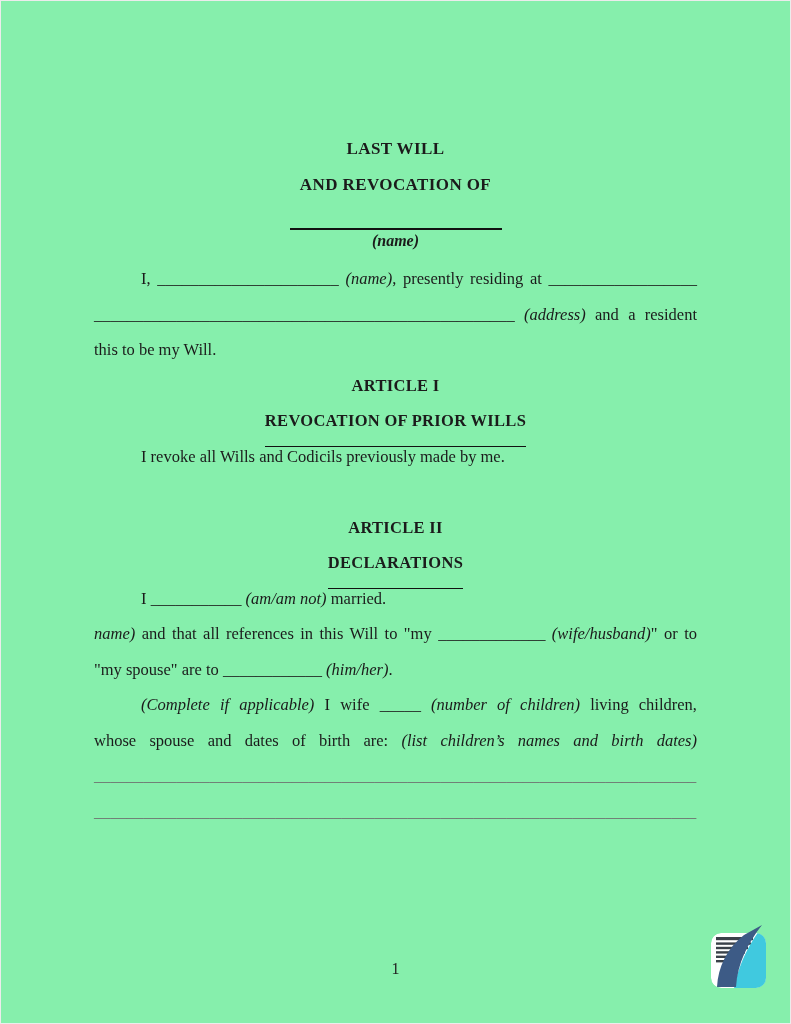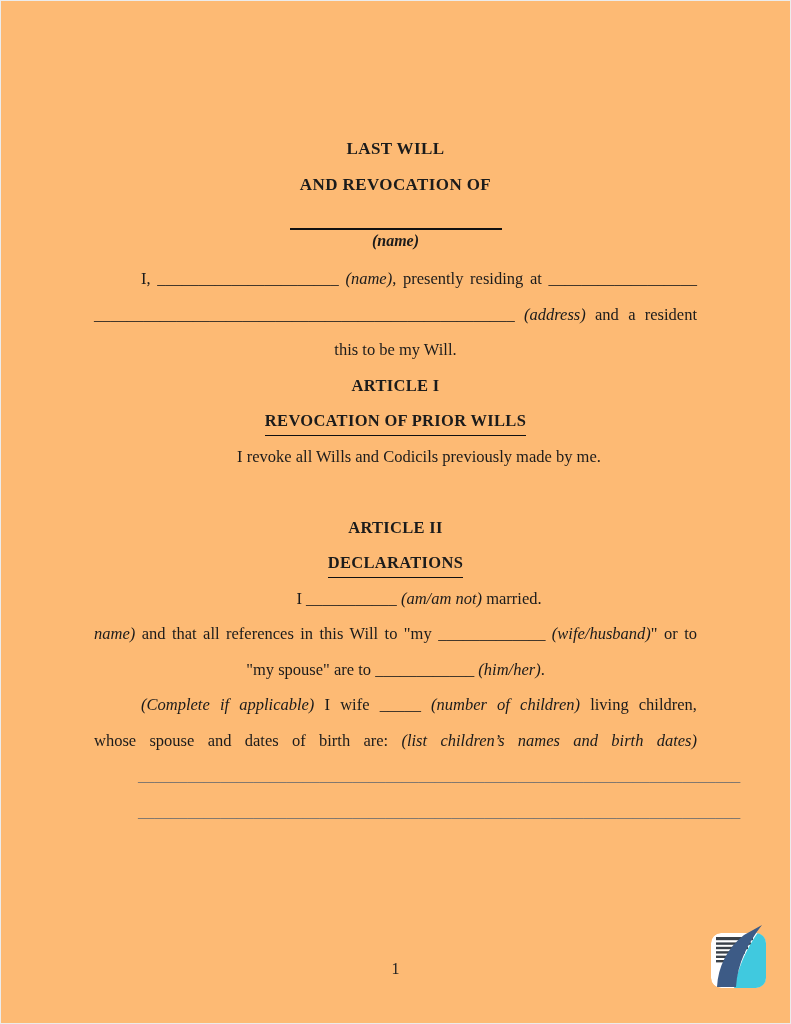--- a/index.html
+++ b/index.html
@@ -1,35 +1,35 @@
 <!DOCTYPE html>
 <html><head>
 <meta charset="utf-8">
 <style>
   html,body{margin:0;padding:0;background:#fff;}
   .page{
-    position:relative;width:789px;height:1022px;background:#fdba74;
+    position:relative;width:789px;height:1022px;background:#86efac;
     border:1px solid #ececec;overflow:hidden;
     font-family:"Liberation Serif","DejaVu Serif",serif;
     font-size:16.5px;color:#1b1b1b;
   }
   .titleblock{position:absolute;top:130px;left:0;right:0;text-align:center;}
   .titleline{line-height:35.5px;font-weight:bold;font-size:17px;letter-spacing:.4px;}
   .name-rule{width:212px;margin:26px auto 0;border-bottom:2.6px solid #111;height:0;}
   .name-caption{line-height:21px;font-weight:bold;font-style:italic;font-size:16px;}
   .bodyblock{position:absolute;top:260px;left:93px;right:93px;}
   .line{line-height:35.5px;white-space:normal;}
   .line.j{text-align:justify;text-align-last:justify;}
-  .line.l{text-align:center;}
+  .line.l{text-align:left;}
   .line.ind{text-indent:47px;}
   .it{font-style:italic;}
   .heading{line-height:35.5px;text-align:center;font-weight:bold;font-size:16.5px;letter-spacing:.3px;}
   .heading.gap{margin-top:35.5px;}
-  .heading .u{border-bottom:1.7px solid #111;padding-bottom:5px;text-align:center;}
-  .rule span{color:#6e6e6e;margin-left:44px;}
+  .heading .u{border-bottom:1.7px solid #111;padding-bottom:16px;text-align:center;}
+  .rule span{color:#6e6e6e;}
   .footer-page{position:absolute;top:954px;left:0;right:0;text-align:center;line-height:28px;font-size:16px;color:#222;}
   .logo{position:absolute;left:707px;top:923px;width:62px;height:64px;}
 </style>
 </head>
 <body>
 
 <div class="page">
 
   <div class="titleblock">
     <div class="titleline">LAST WILL</div>

